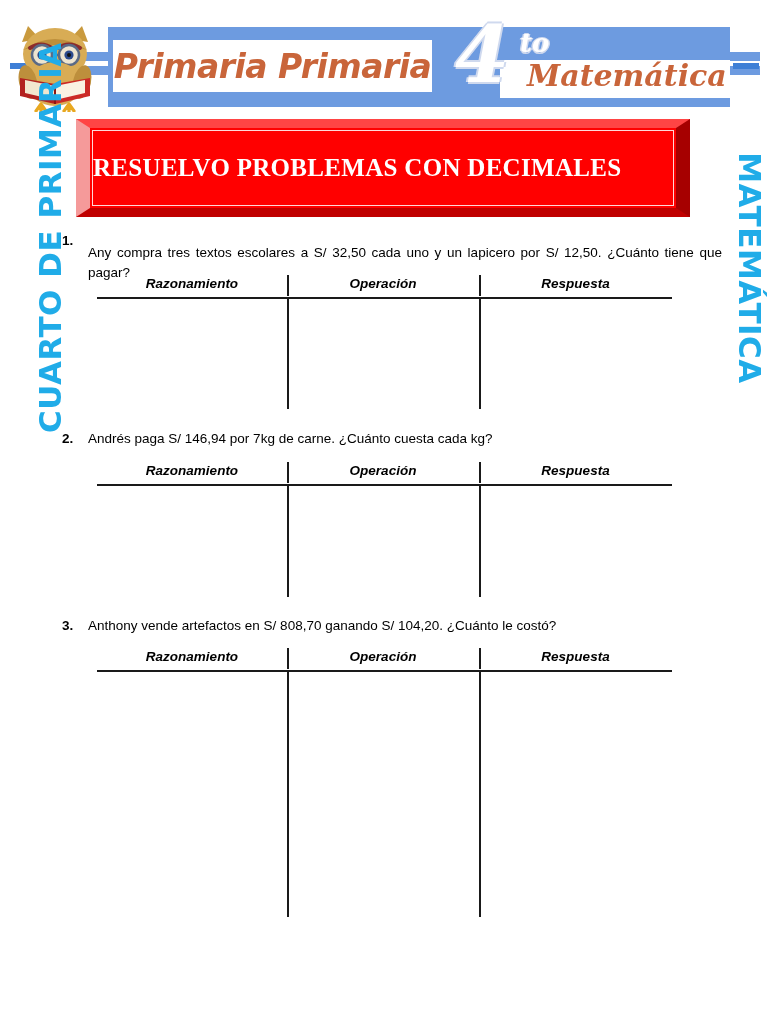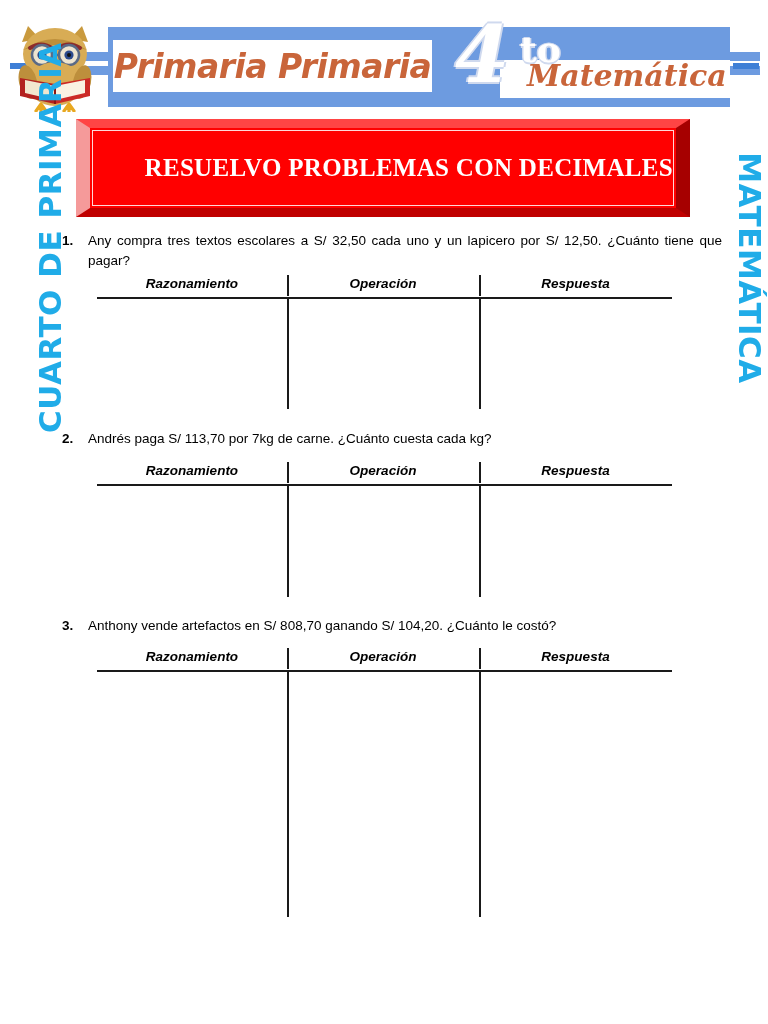--- a/index.html
+++ b/index.html
@@ -73,22 +73,23 @@
     color: #ffffff;
     text-shadow:
        2px 0 0 #cfd9ee, -2px 0 0 #cfd9ee,
        0 2px 0 #cfd9ee, 0 -2px 0 #cfd9ee;
     line-height: 1;
   }
   #grade-suffix {
     position: absolute;
     left: 520px; top: 28px;
     font-family: "DejaVu Serif", serif;
-    font-weight: bold;
-    font-size: 36px;
+    font-style: italic;
+    font-weight: bold;
+    font-size: 26px;
     color: #ffffff;
     text-shadow:
        1.5px 0 0 #cfd9ee, -1.5px 0 0 #cfd9ee,
        0 1.5px 0 #cfd9ee, 0 -1.5px 0 #cfd9ee;
   }
   #subject-script-bg {
     position: absolute;
     left: 500px; top: 60px;
     width: 230px; height: 38px;
     background: #ffffff;
@@ -165,21 +166,21 @@
   }
   #title-box-inner {
     position: absolute;
     left: 16px; top: 11px;
     width: 582px; height: 76px;
     background: #ff0000;
     border: 1px solid #ffd9d9;
     box-sizing: border-box;
     display: flex;
     align-items: center;
-    justify-content: flex-end;
+    justify-content: flex-start;
   }
   #worksheet-title {
     font-family: "Liberation Serif", serif;
     font-weight: bold;
     font-size: 25px;
     color: #ffffff;
     text-align: center;
     line-height: 1.22;
     letter-spacing: 0.3px;
   }
@@ -197,21 +198,21 @@
     width: 26px;
     flex: 0 0 26px;
     line-height: 1.45;
   }
   .problem-text {
     font-family: "Liberation Sans", sans-serif;
     font-size: 13.5px;
     line-height: 1.45;
     flex: 1;
   }
-  .problem-text.justify { text-align: justify; }
+  .problem-text.justify { text-align: justify; margin-top: 12px; }
 
   
   .answer-table {
     position: absolute;
     left: 97px;
     width: 575px;
   }
   .at-head {
     position: relative;
     height: 23px;
@@ -335,21 +336,21 @@
   </div>
   <div class="at-rule" style="top:23px;"></div>
   <div class="at-body" style="height:112px;">
     <div class="at-vline" style="left:190px;height:112px;"></div>
     <div class="at-vline" style="left:382px;height:112px;"></div>
   </div>
 </div>
 
 <div class="problem-row" style="top:429px;">
   <div class="problem-num">2.</div>
-  <div class="problem-text">Andrés paga S/ 113,70 por 7kg de carne. ¿Cuánto cuesta cada kg?</div>
+  <div class="problem-text">Andrés paga S/ 146,94 por 7kg de carne. ¿Cuánto cuesta cada kg?</div>
 </div>
 <div class="answer-table" style="top:461px;">
   <div class="at-head">
     <div class="at-head-cell at-c1">Razonamiento</div>
     <div class="at-head-cell at-c2">Operación</div>
     <div class="at-head-cell at-c3">Respuesta</div>
     <div class="at-hdr-vline" style="left:190px;"></div>
     <div class="at-hdr-vline" style="left:382px;"></div>
   </div>
   <div class="at-rule" style="top:23px;"></div>

